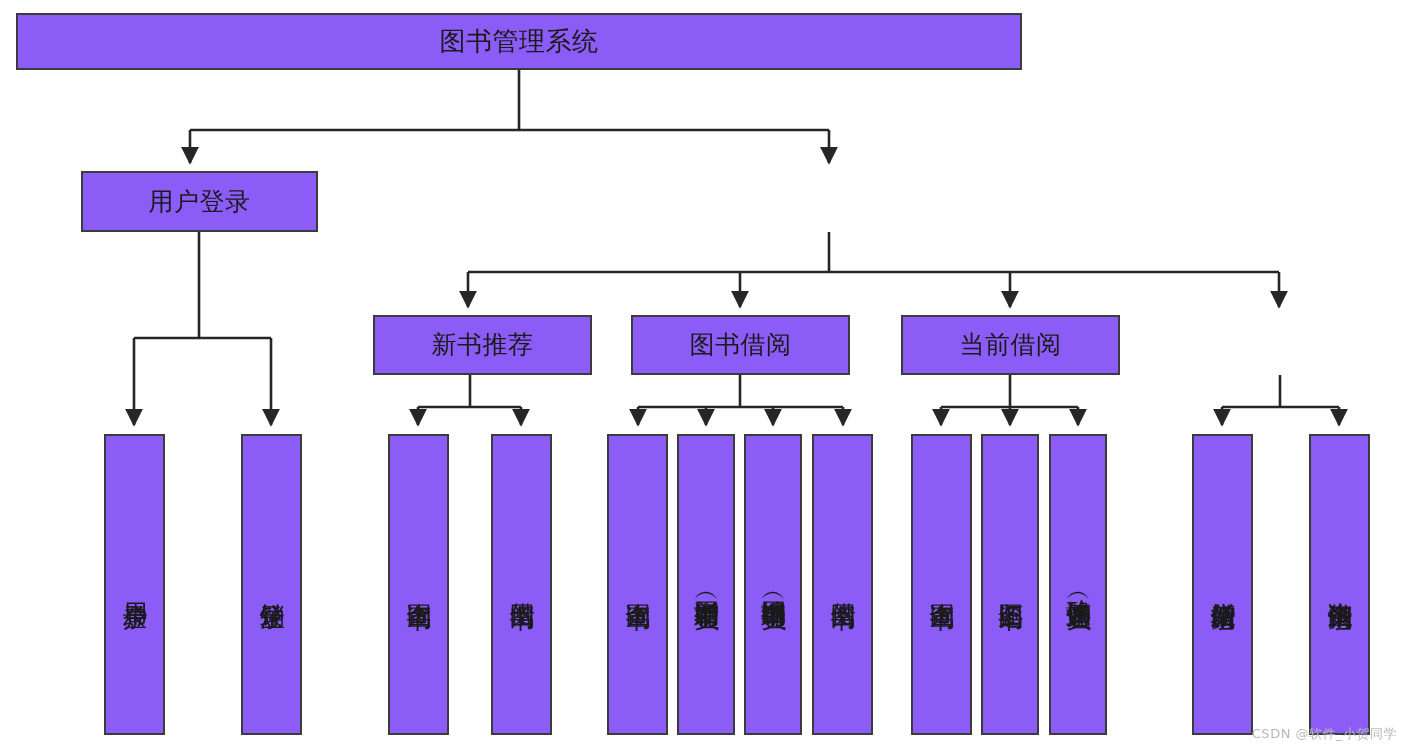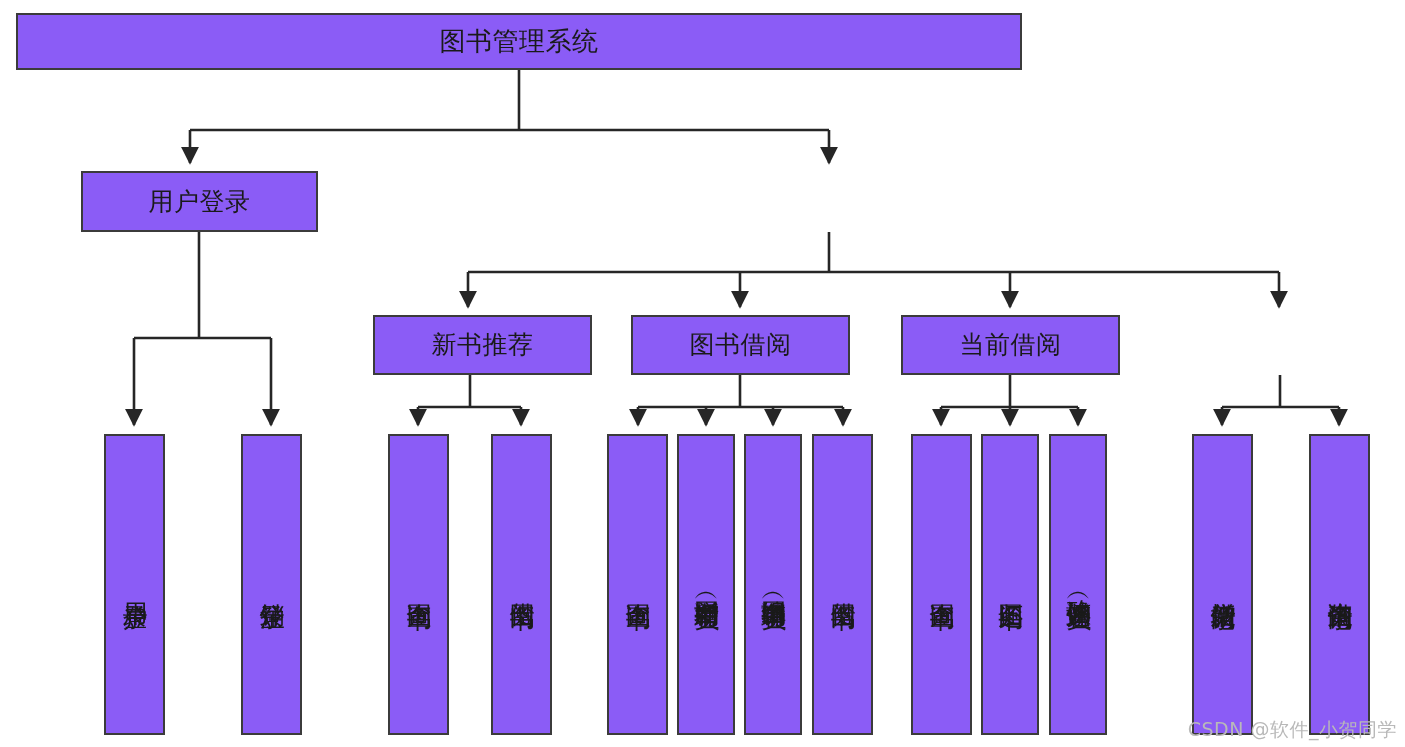--- a/index.html
+++ b/index.html
@@ -56,21 +56,21 @@
     letter-spacing: 1px;
     white-space: nowrap;
   }
   .node.root .node-label {
     font-size: 26px;
   }
   #watermark {
     position: absolute;
     right: 8px;
     bottom: 4px;
-    font-size: 19px;
+    font-size: 13px;
     color: #b9b9b9;
     letter-spacing: 0.5px;
     white-space: nowrap;
     pointer-events: none;
   }
 </style>
 </head>
 <body>
 
 <div id="diagram-root">

